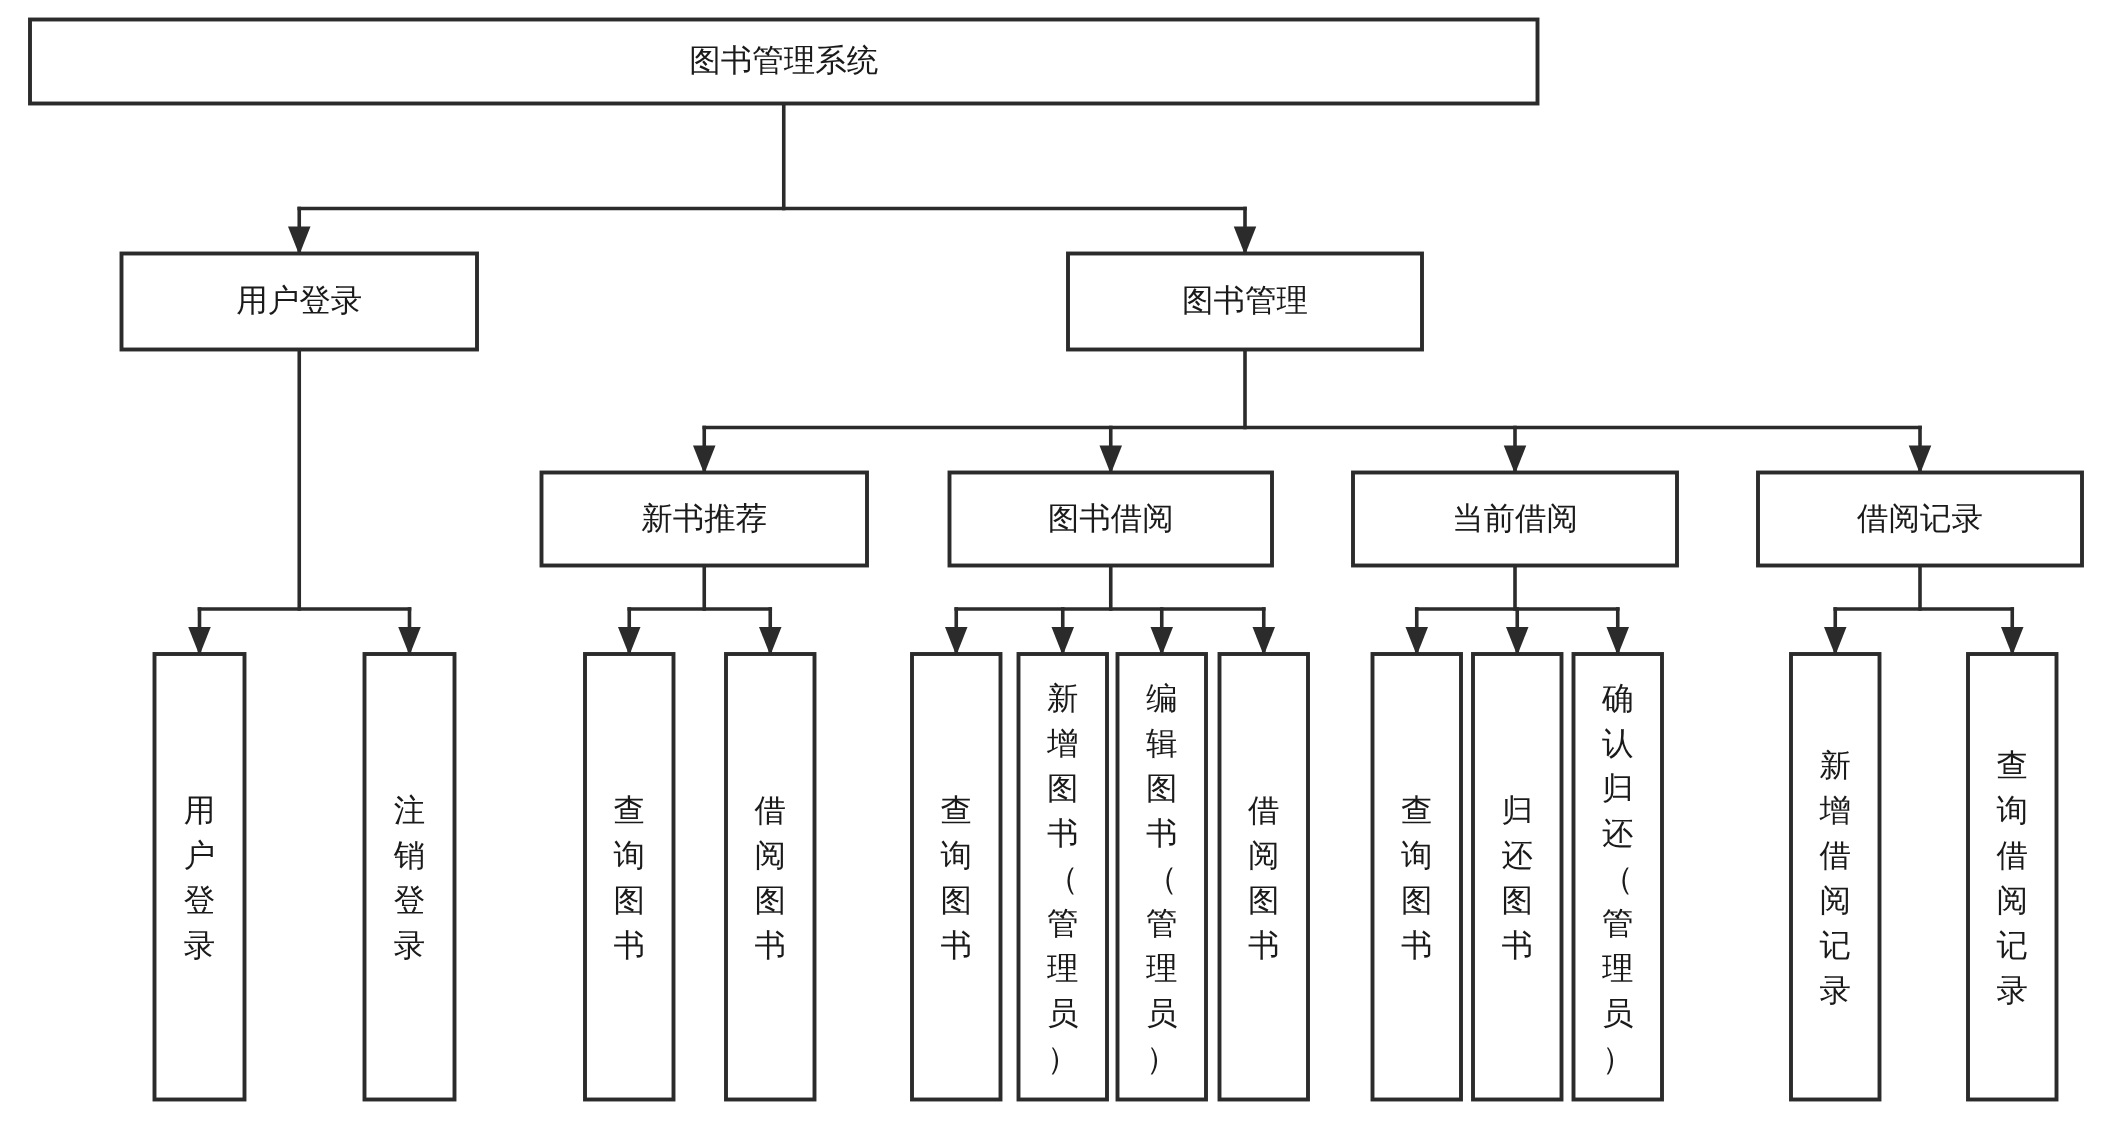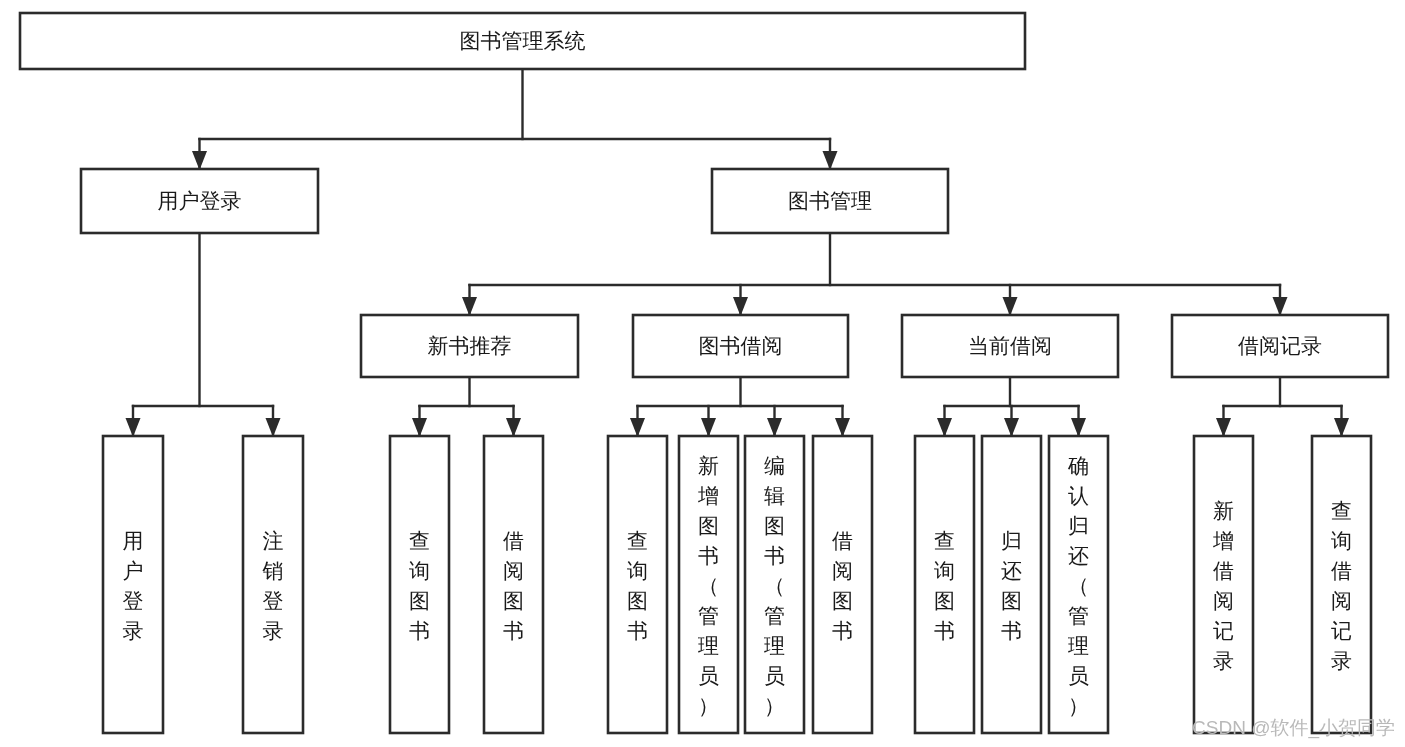--- a/index.html
+++ b/index.html
@@ -197,14 +197,13 @@
         <g>
           <rect class="node-rect" x="1194" y="436" width="59" height="297"></rect>
           <text class="node-label" x="1223.5" font-size="21"><tspan x="1223.5" y="511.5">新</tspan><tspan x="1223.5" y="541.5">增</tspan><tspan x="1223.5" y="571.5">借</tspan><tspan x="1223.5" y="601.5">阅</tspan><tspan x="1223.5" y="631.5">记</tspan><tspan x="1223.5" y="661.5">录</tspan></text>
         </g>
         <g>
           <rect class="node-rect" x="1312" y="436" width="59" height="297"></rect>
           <text class="node-label" x="1341.5" font-size="21"><tspan x="1341.5" y="511.5">查</tspan><tspan x="1341.5" y="541.5">询</tspan><tspan x="1341.5" y="571.5">借</tspan><tspan x="1341.5" y="601.5">阅</tspan><tspan x="1341.5" y="631.5">记</tspan><tspan x="1341.5" y="661.5">录</tspan></text>
         </g>
       </g>
   </svg>
-  <div class="watermark">CSDN @软件_小贺同学</div>
 </div>
 
 </body></html>

